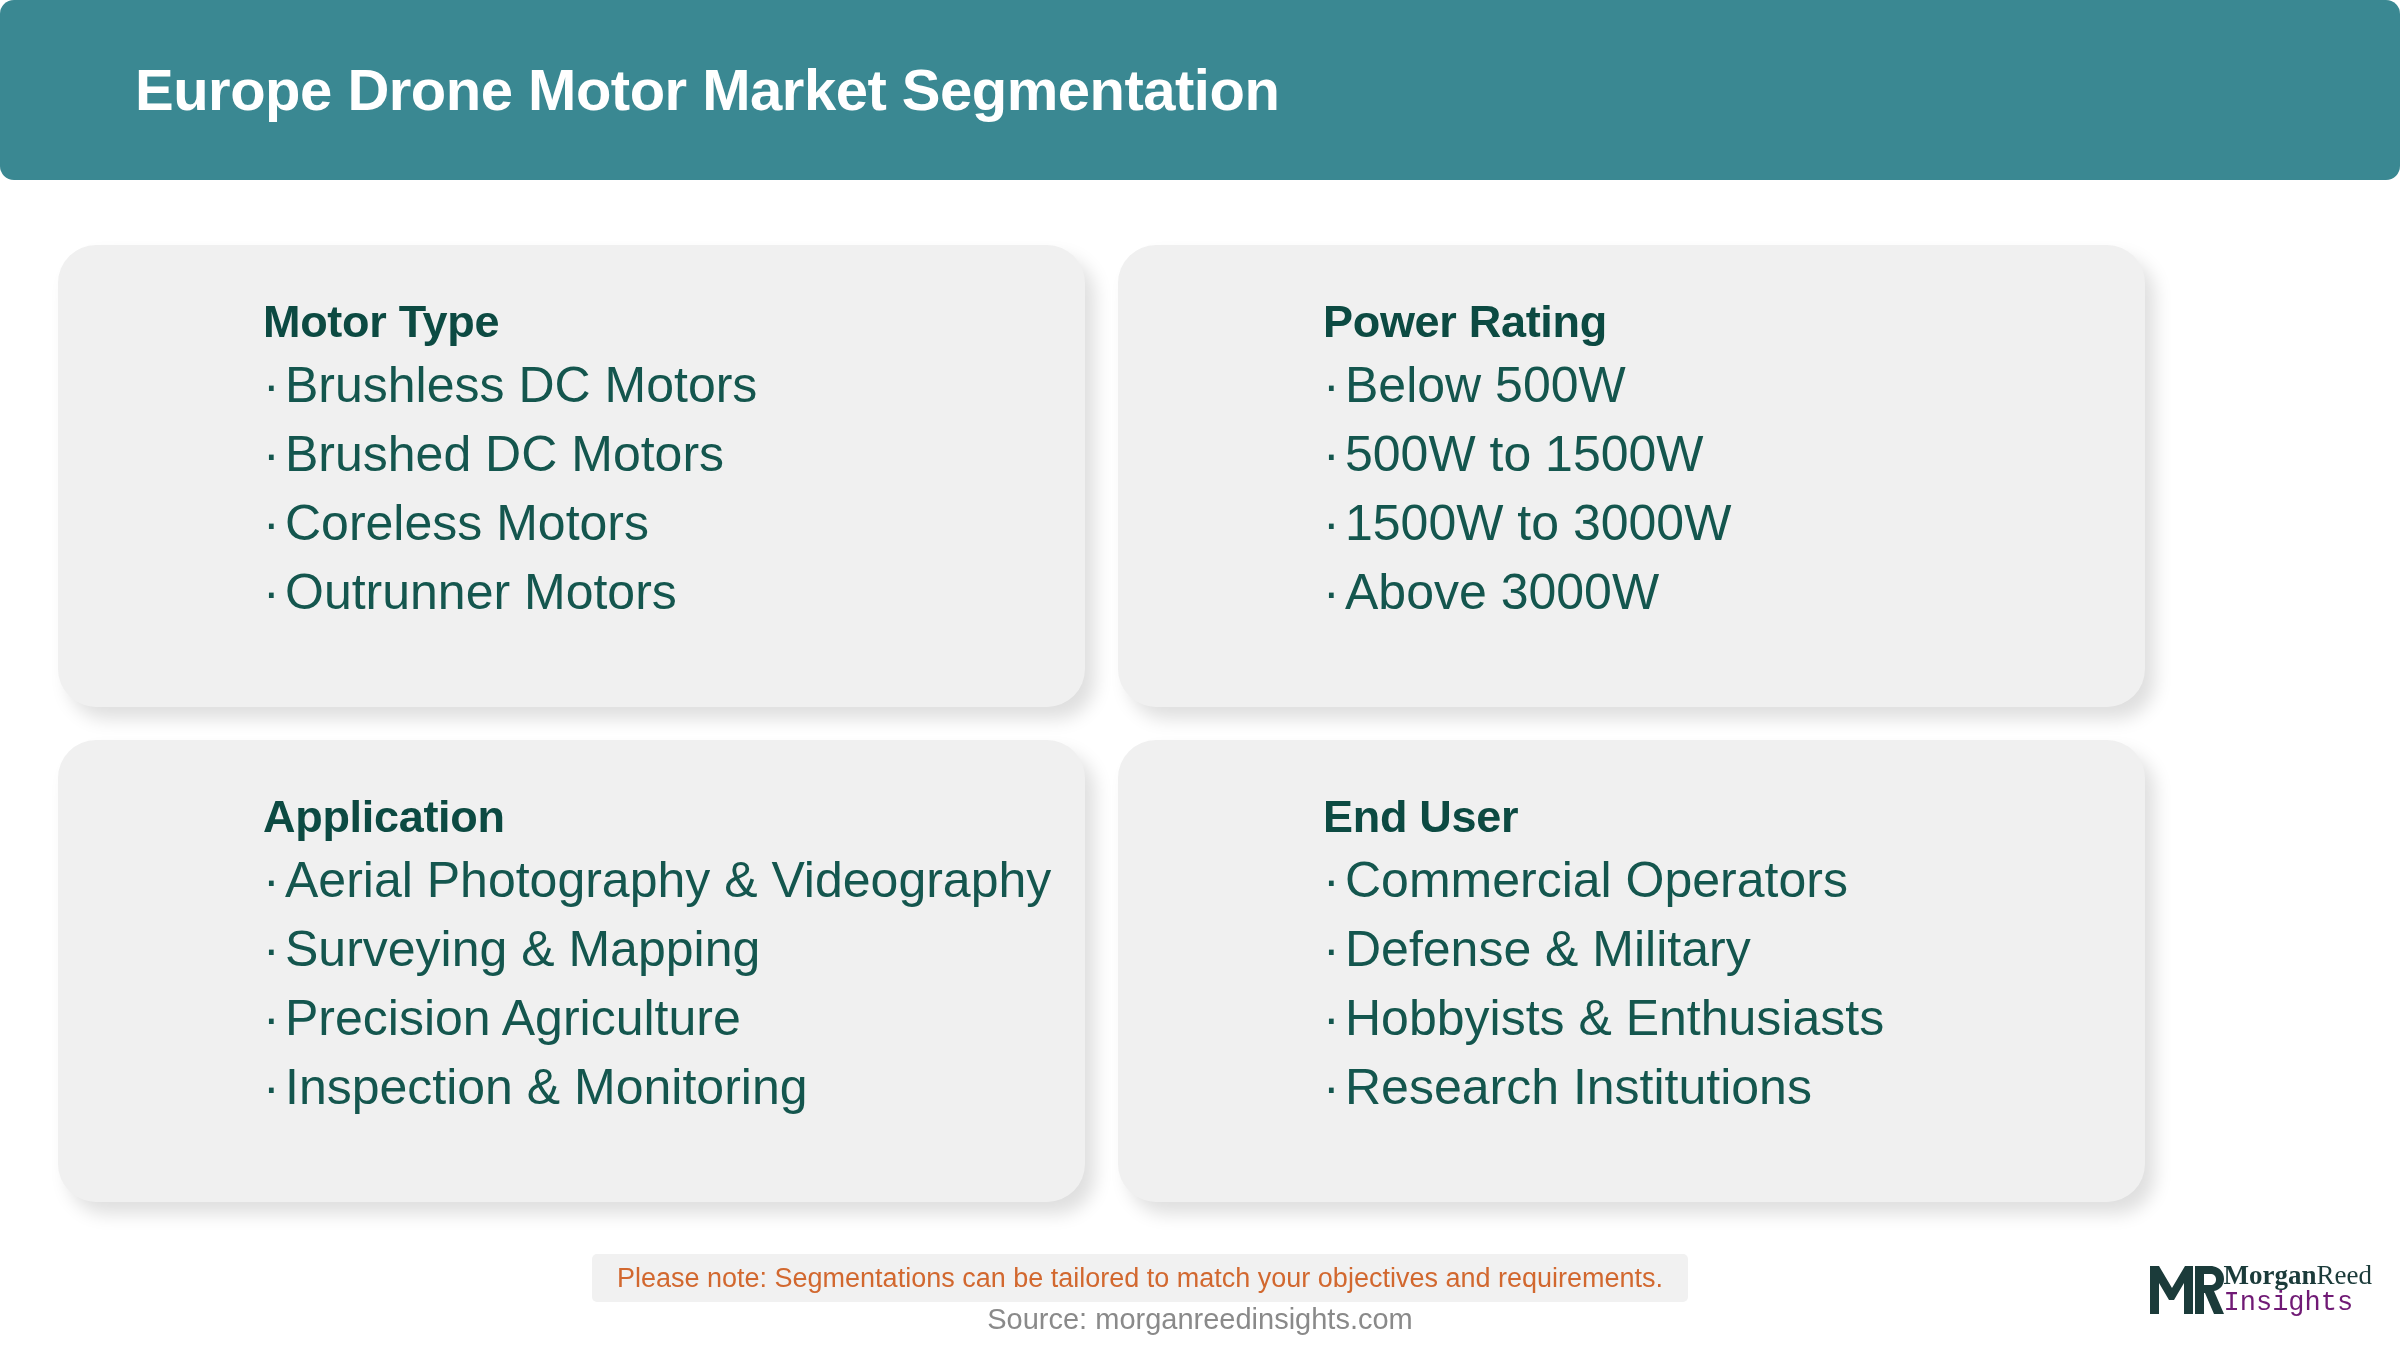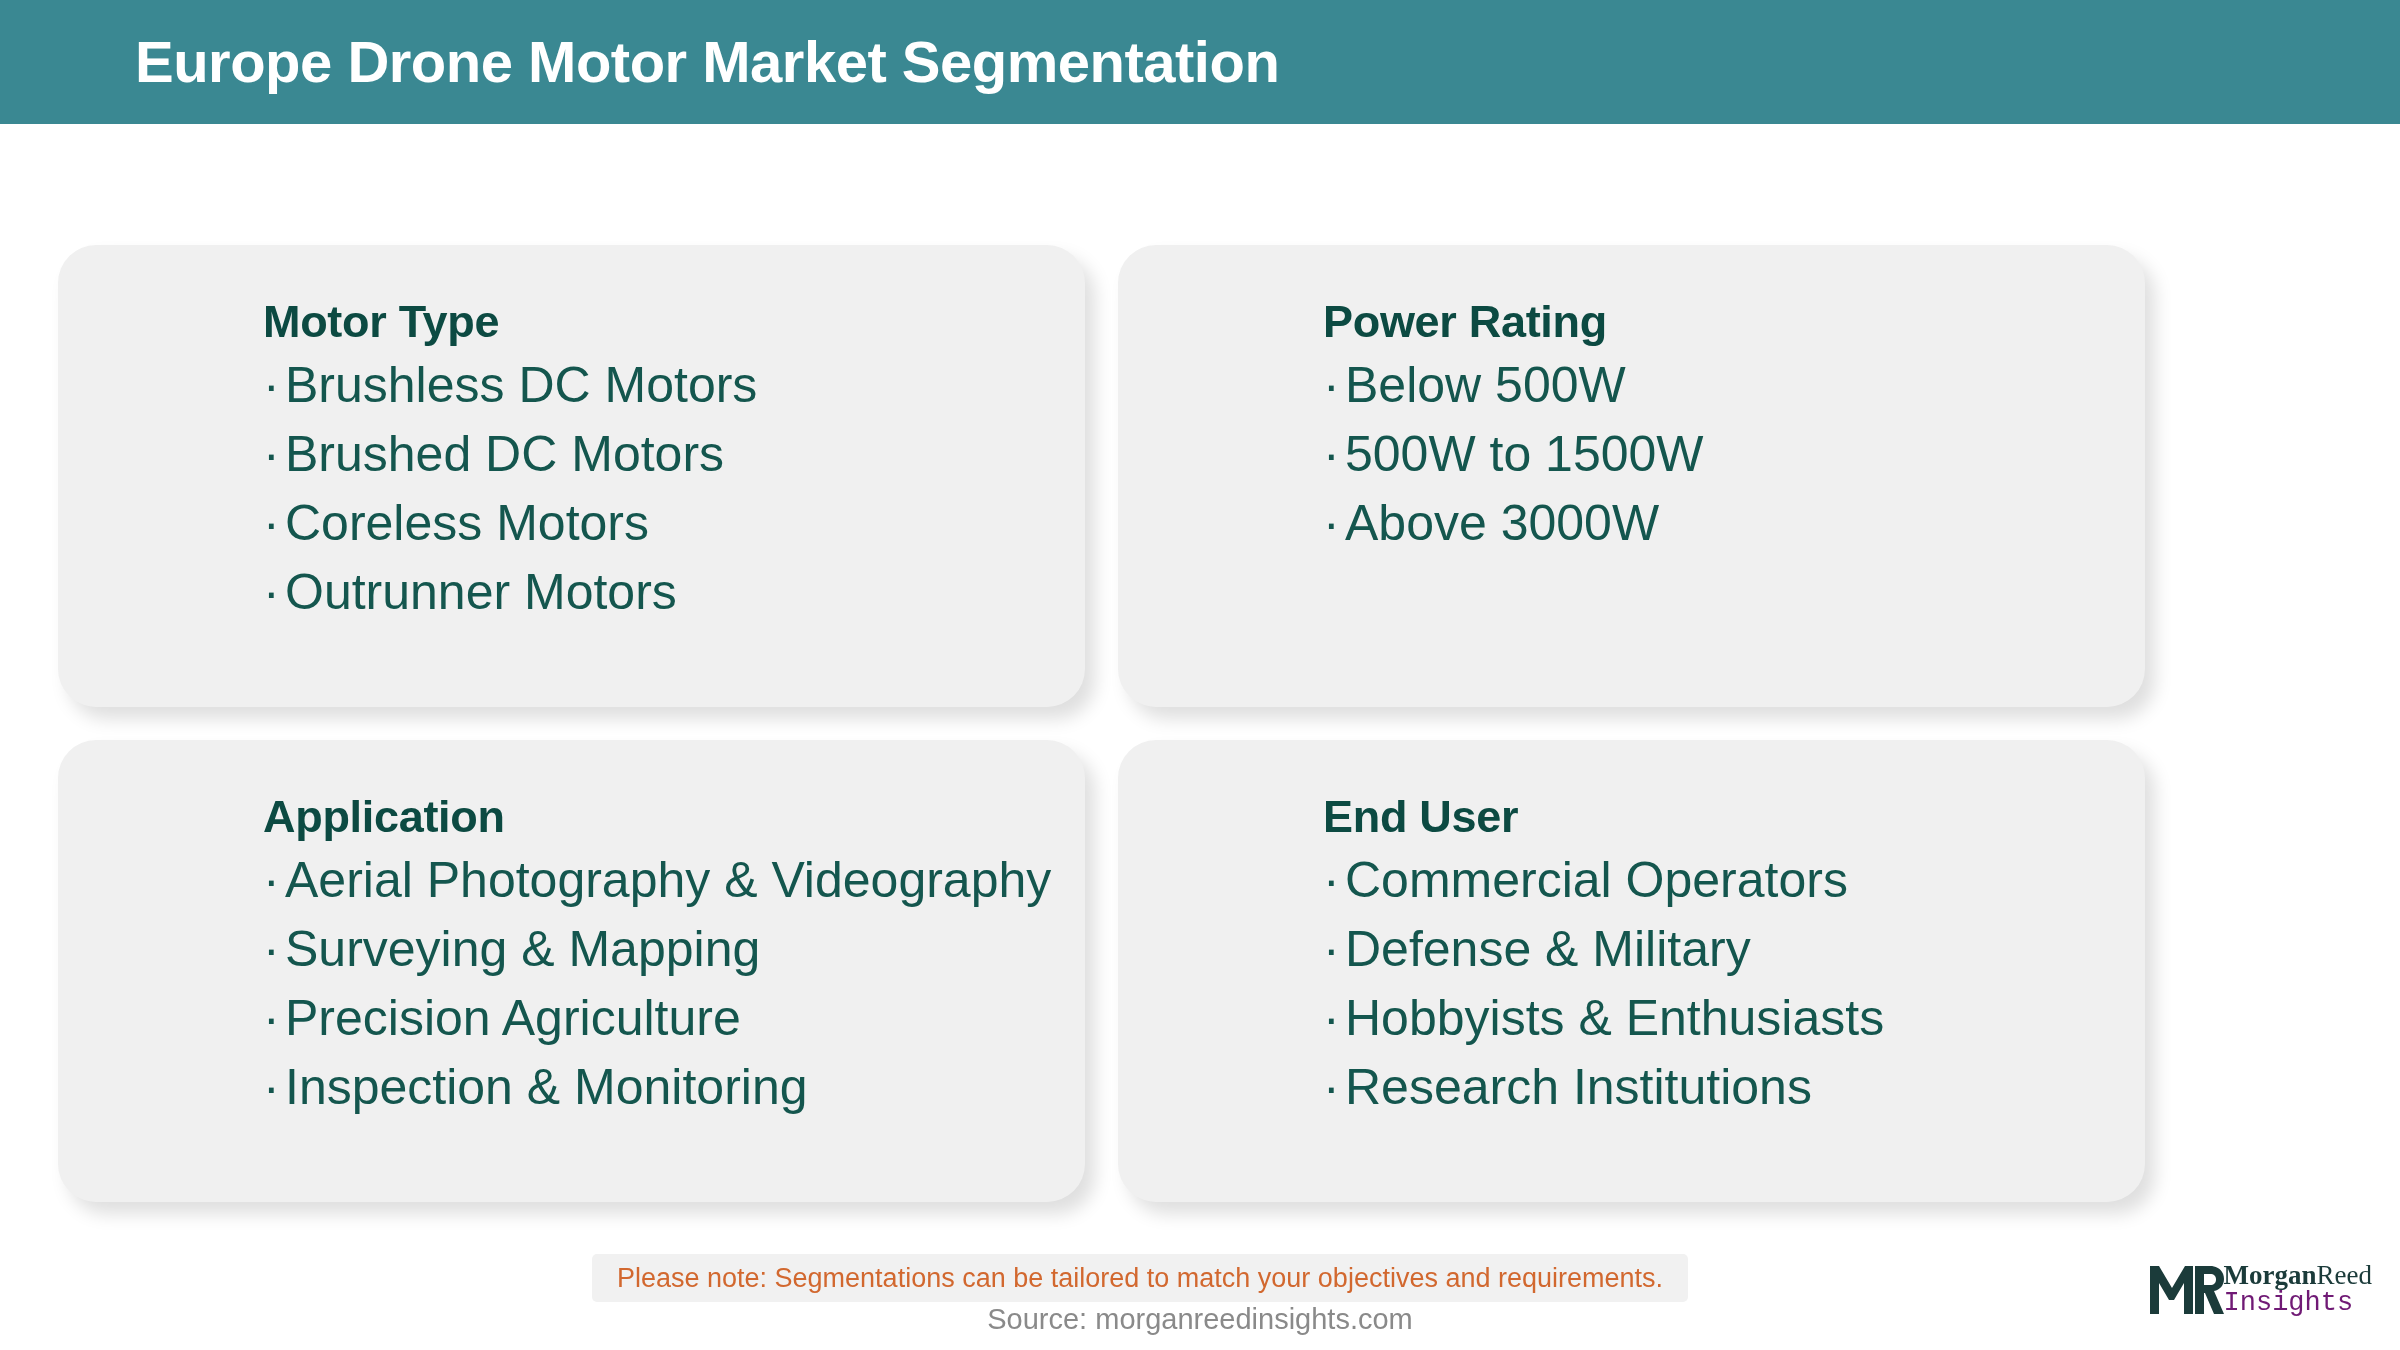--- a/index.html
+++ b/index.html
@@ -14,24 +14,25 @@
     overflow: hidden;
     position: relative;
   }
 
   
   .header {
     position: absolute;
     left: 0;
     top: 0;
     width: 2400px;
-    height: 124px;
+    height: 180px;
     background: #3A8892;
     display: flex;
     align-items: center;
+    border-radius: 14px;
   }
   .header-title {
     margin-left: 135px;
     color: #ffffff;
     font-size: 58px;
     font-weight: bold;
     letter-spacing: -0.5px;
     line-height: 1;
     white-space: nowrap;
   }
@@ -174,20 +175,21 @@
       </ul>
     </div>
   </div>
 
   <div class="card">
     <div class="card-inner">
       <div class="card-title">Power Rating</div>
       <ul class="card-list">
         <li><span class="bullet">·</span><span>Below 500W</span></li>
         <li><span class="bullet">·</span><span>500W to 1500W</span></li>
+        <li><span class="bullet">·</span><span>1500W to 3000W</span></li>
         <li><span class="bullet">·</span><span>Above 3000W</span></li>
       </ul>
     </div>
   </div>
 
   <div class="card">
     <div class="card-inner">
       <div class="card-title">Application</div>
       <ul class="card-list">
         <li><span class="bullet">·</span><span>Aerial Photography &amp; Videography</span></li>

